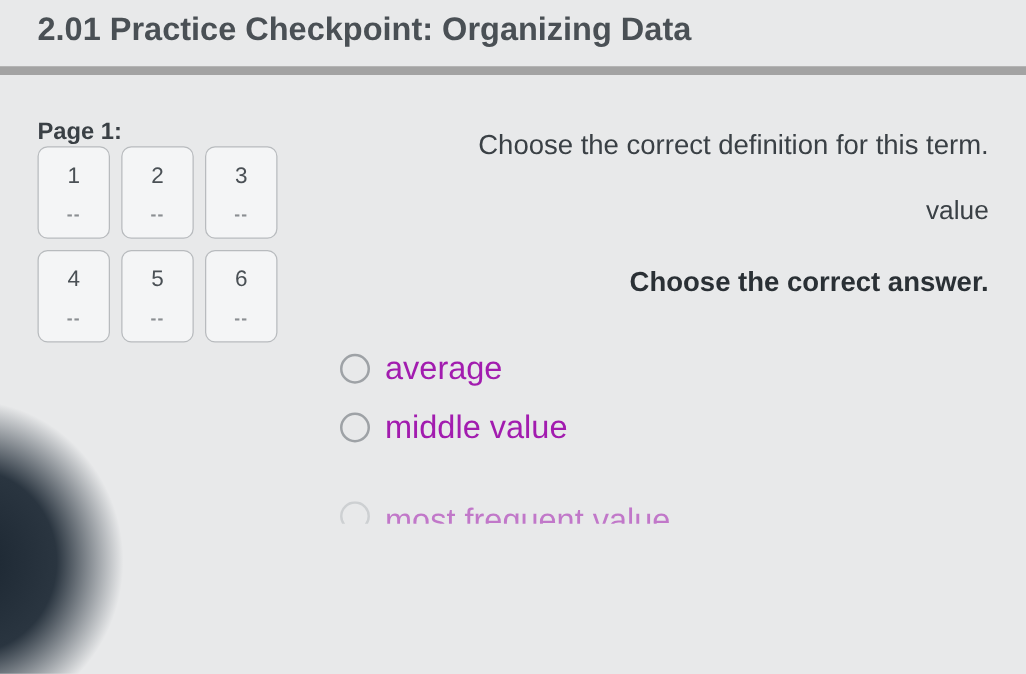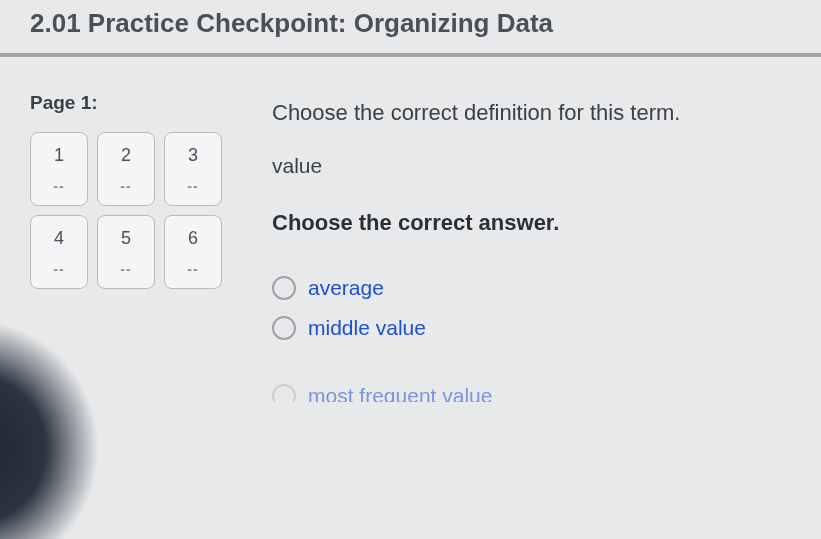--- a/index.html
+++ b/index.html
@@ -10,40 +10,39 @@
     body {
       font-family: -apple-system, BlinkMacSystemFont, "Segoe UI", Helvetica, Arial, sans-serif;
       background: #e8e9ea;
       width: 821px;
       height: 539px;
       overflow: hidden;
       position: relative;
     }
     .header {
       padding: 8px 30px 14px 30px;
-      border-bottom: 4px solid #a3a3a3;
+      border-bottom: 7px solid #a3a3a3;
     }
     .title {
       font-size: 26px;
       font-weight: 600;
       color: #4a5055;
     }
     .content {
       display: flex;
       padding: 35px 30px 0 30px;
       gap: 50px;
     }
     .left-panel {
       flex-shrink: 0;
     }
     .page-label {
       font-size: 19px;
       font-weight: 600;
       color: #3a4045;
-      margin-bottom: 18px;
     }
     .nav-grid {
       display: grid;
       grid-template-columns: repeat(3, 58px);
       gap: 9px;
     }
     .nav-tile {
       width: 58px;
       height: 74px;
       background: #f4f5f6;
@@ -63,20 +62,21 @@
     }
     .nav-dashes {
       font-size: 14px;
       color: #8a8e92;
       letter-spacing: 1px;
       font-weight: 600;
     }
     .right-panel {
       flex: 1;
       padding-top: 8px;
+      text-align: right;
     }
     .prompt {
       font-size: 22px;
       color: #3a4045;
       margin-bottom: 28px;
       font-weight: 400;
     }
     .term {
       font-size: 21px;
       color: #3a4045;
@@ -102,22 +102,22 @@
     }
     .radio {
       width: 24px;
       height: 24px;
       border: 2px solid #9ea2a6;
       border-radius: 50%;
       background: transparent;
       flex-shrink: 0;
     }
     .option-text {
-      font-size: 21px;
-      color: #1d4ed8;
+      font-size: 26px;
+      color: #a21caf;
     }
     .option.cutoff {
       opacity: 0.55;
       overflow: hidden;
       height: 18px;
       align-items: flex-start;
       margin-top: 28px;
     }
     .option.cutoff .radio {
       border-color: #b8bcc0;

